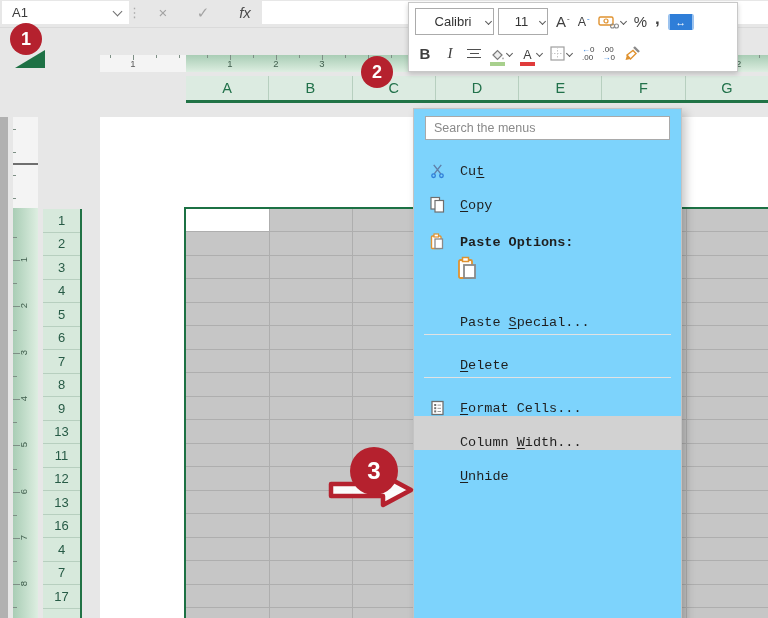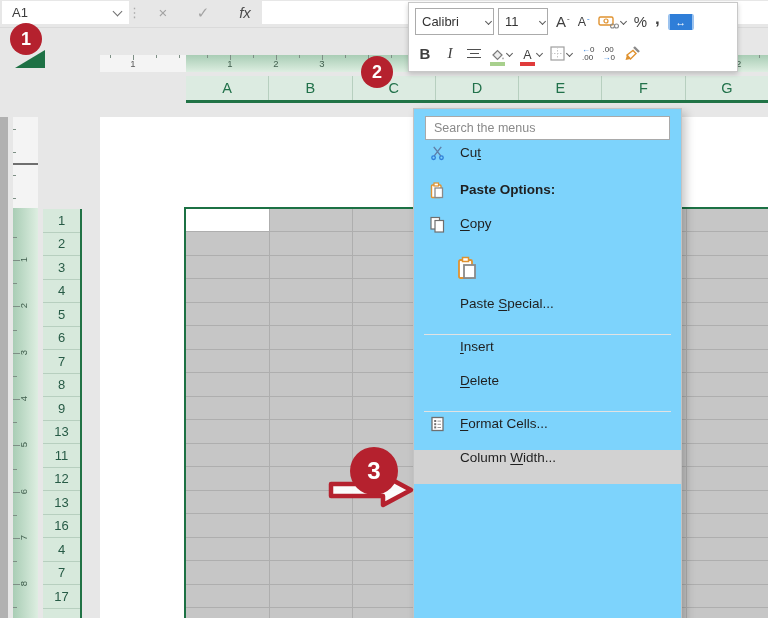--- a/index.html
+++ b/index.html
@@ -47,21 +47,21 @@
   .grid{position:absolute;left:184px;top:206.5px;width:584px;height:412px;border-top:2.5px solid #1c7144;border-left:2.5px solid #1c7144;background:#aeaeae;display:grid;grid-template-columns:repeat(7,1fr);grid-auto-rows:22.5px;gap:1px;overflow:hidden;}
   .cell{background:#c6c6c6;}
   .cell.active{background:#ffffff;}
 
   
   .minitb{position:absolute;left:408px;top:2px;width:330px;height:70px;background:#fff;border:1px solid #c8c8c8;box-shadow:0 2px 5px rgba(0,0,0,.18);box-sizing:border-box;}
   .tbrow{position:absolute;left:6px;right:4px;height:29px;display:flex;align-items:center;}
   .tbrow.r1{top:4px;}
   .tbrow.r2{top:36px;}
   .combo{height:25px;border:1px solid #ababab;display:flex;align-items:center;background:#fff;}
-  .combo .cval{font-size:13px;color:#333;padding-left:6px;flex:1;}
+  .combo .cval{font-size:13px;color:#333;padding-left:6px;flex:1;text-align:center;}
   .tbi{display:flex;align-items:center;justify-content:center;height:28px;color:#3f3f3f;}
   .growA{font-size:15px;}
   .growA sup,.shrinkA sup{font-size:8px;margin-left:1px;color:#3f3f3f;}
   .shrinkA{font-size:12.5px;}
   .shrinkA sup{color:#2f7ed8;}
   .pct{font-size:15px;}
   .comma{font-size:17px;font-weight:bold;padding-bottom:6px;}
   .autofit{width:22px;height:16px;background:#2f7ed8;border-radius:2px;color:#fff;font-size:11px;display:flex;align-items:center;justify-content:center;border-left:2px solid #9cc3ef;border-right:2px solid #9cc3ef;}
   .bold{font-weight:bold;font-size:15px;}
   .ital{font-family:"Liberation Serif",serif;font-style:italic;font-size:15px;}
@@ -71,21 +71,21 @@
   .cbar{width:15px;height:3.5px;margin-top:1.5px;}
   .decbtn{display:flex;flex-direction:column;font-size:8px;line-height:8px;color:#3f3f3f;align-items:flex-start;}
   .decbtn .bluearr{color:#2f7ed8;}
   .sp4{width:4px;}.sp6{width:6px;}.sp8{width:8px;}
 
   
   .ctxmenu{position:absolute;left:413px;top:108px;width:269px;height:580px;background:#7dd3fc;border:1px solid #c3c3c3;box-shadow:4px 4px 9px rgba(0,0,0,.22);box-sizing:border-box;}
   .searchbox{position:absolute;left:11px;top:7px;width:245px;height:24px;border:1px solid #a9a9a9;box-sizing:border-box;font-family:"Liberation Sans",sans-serif;font-size:12.5px;color:#3c3c3c;padding:0 8px;outline:none;}
   .searchbox::placeholder{color:#8a8a8a;}
   .mlist{position:absolute;left:0;top:36px;width:100%;}
-  .mi{height:34px;display:flex;align-items:flex-start;font-size:13.5px;color:#1f1f1f;}
+  .mi{height:34px;display:flex;align-items:flex-end;font-size:13.5px;color:#1f1f1f;font-family:Liberation Mono, monospace;}
   .mi .ic{width:46px;display:flex;align-items:center;justify-content:center;flex:none;}
   .mi.hl{background:#d2d2d2;}
   .mi.b{font-weight:bold;}
   .u{text-decoration:underline;text-underline-offset:2px;}
   .msep{height:1px;background:#e2e2e2;margin:4px 10px;}
   .pbtnrow{height:36px;display:flex;align-items:center;padding-left:42px;}
   .mt10{margin-top:10px;}.mt3{margin-top:3px;}
 
   
   .stepc{position:absolute;background:#b5212e;border-radius:50%;color:#fff;font-weight:bold;display:flex;align-items:center;justify-content:center;z-index:60;}
@@ -457,62 +457,58 @@
         <span class="ic">
           <svg width="15" height="16" viewBox="0 0 16 16">
               <path d="M4 1.5 L11.5 11 M12 1.5 L4.5 11" stroke="#5f7fa8" stroke-width="1.5" fill="none"></path>
               <circle cx="3.8" cy="13" r="1.9" fill="none" stroke="#2f7ed8" stroke-width="1.4"></circle>
               <circle cx="12.2" cy="13" r="1.9" fill="none" stroke="#2f7ed8" stroke-width="1.4"></circle>
             </svg>
         </span>
         <span class="txt"><span>Cu</span><span class="u">t</span><span></span></span>
       </div>
 
+      <div class="mi">
+        <span class="ic">
+          <svg width="16" height="17" viewBox="0 0 16 17">
+              <rect x="2" y="1.5" width="8.5" height="11.5" fill="#fff" stroke="#6f6f6f" stroke-width="1.2"></rect>
+              <rect x="6" y="4.5" width="8.5" height="11.5" fill="#fff" stroke="#6f6f6f" stroke-width="1.2"></rect>
+            </svg>
+        </span>
+        <span class="txt"><span></span><span class="u">C</span><span>opy</span></span>
+      </div>
+
       <div class="mi b mt3">
         <span class="ic">
           <svg width="16" height="17" viewBox="0 0 16 17">
               <rect x="2.5" y="3" width="9.5" height="12.5" rx="1" fill="#fff" stroke="#e0922f" stroke-width="1.4"></rect>
               <rect x="5" y="1" width="4.5" height="3" fill="#fff" stroke="#e0922f" stroke-width="1.2"></rect>
               <rect x="6" y="6" width="7.5" height="9.5" fill="#fff" stroke="#8a8a8a" stroke-width="1.3"></rect>
             </svg>
         </span>
         <span class="txt"><span>Paste Options:</span><span class="u"></span><span></span></span>
       </div>
 
-      <div class="mi">
-        <span class="ic">
-          <svg width="16" height="17" viewBox="0 0 16 17">
-              <rect x="2" y="1.5" width="8.5" height="11.5" fill="#fff" stroke="#6f6f6f" stroke-width="1.2"></rect>
-              <rect x="6" y="4.5" width="8.5" height="11.5" fill="#fff" stroke="#6f6f6f" stroke-width="1.2"></rect>
-            </svg>
-        </span>
-        <span class="txt"><span></span><span class="u">C</span><span>opy</span></span>
-      </div>
-
       <div class="pbtnrow">
         <span>
           <svg width="22" height="24" viewBox="0 0 22 24">
               <rect x="3" y="4" width="13" height="18" rx="1.5" fill="#fff" stroke="#e0922f" stroke-width="1.8"></rect>
               <rect x="6.5" y="1.5" width="6" height="4" fill="#fff" stroke="#e0922f" stroke-width="1.5"></rect>
               <rect x="8" y="9" width="11" height="13" fill="#fff" stroke="#8a8a8a" stroke-width="1.8"></rect>
             </svg>
         </span>
       </div>
 
       <div class="mi mt10">
         <span class="ic"></span>
         <span class="txt"><span>Paste </span><span class="u">S</span><span>pecial...</span></span>
       </div>
 
       <div class="msep"></div>
 
-      <div class="mi">
-        <span class="ic"></span>
-        <span class="txt"><span></span><span class="u">I</span><span>nsert</span></span>
-      </div>
 
       <div class="mi">
         <span class="ic"></span>
         <span class="txt"><span></span><span class="u">D</span><span>elete</span></span>
       </div>
 
 
       <div class="msep"></div>
 
       <div class="mi">
@@ -529,20 +525,24 @@
         </span>
         <span class="txt"><span></span><span class="u">F</span><span>ormat Cells...</span></span>
       </div>
 
       <div class="mi hl">
         <span class="ic"></span>
         <span class="txt"><span>Column </span><span class="u">W</span><span>idth...</span></span>
       </div>
 
 
+      <div class="mi">
+        <span class="ic"></span>
+        <span class="txt"><span></span><span class="u">U</span><span>nhide</span></span>
+      </div>
 
     </div>
   </div>
 
   <svg class="redarrow" width="95" height="40" viewBox="0 0 95 40">
     <polygon points="8,14 60,14 60,5 88,20 60,35 60,26 8,26" fill="rgba(255,255,255,0.92)" stroke="#b5212e" stroke-width="4.5" stroke-linejoin="round"></polygon>
   </svg>
   <div class="stepc c1">1</div>
   <div class="stepc c2">2</div>
   <div class="stepc c3">3</div>

